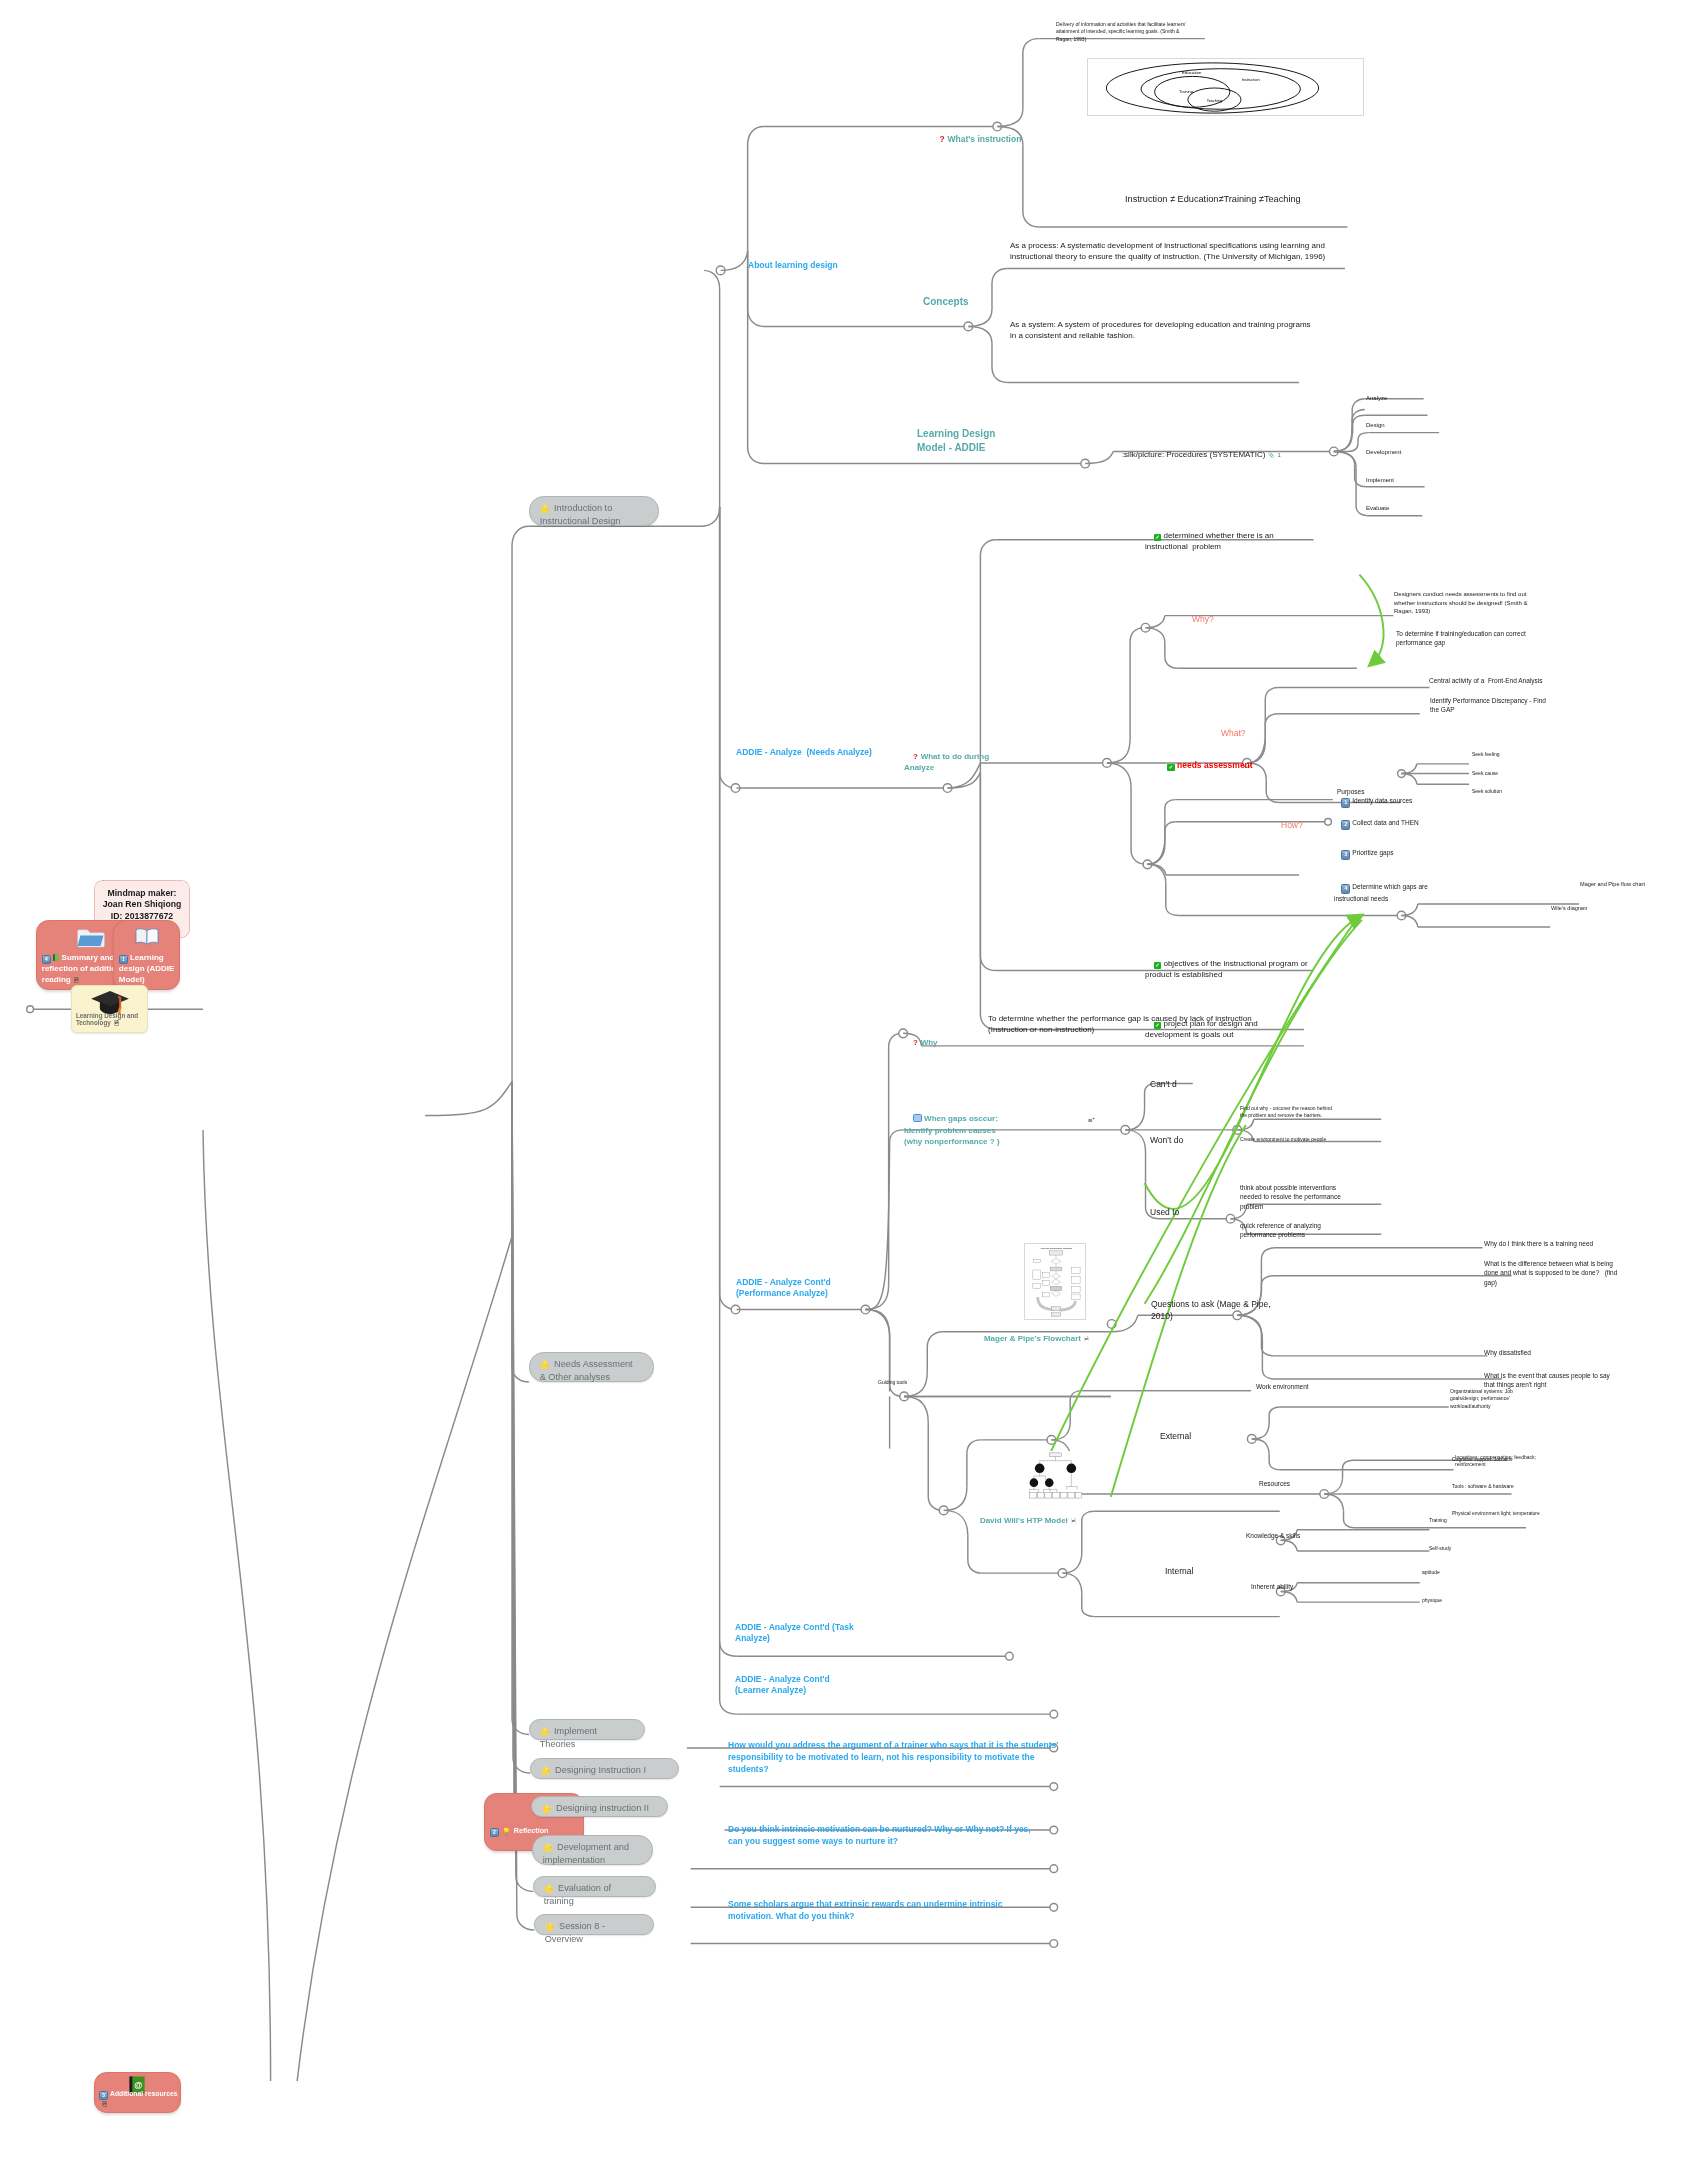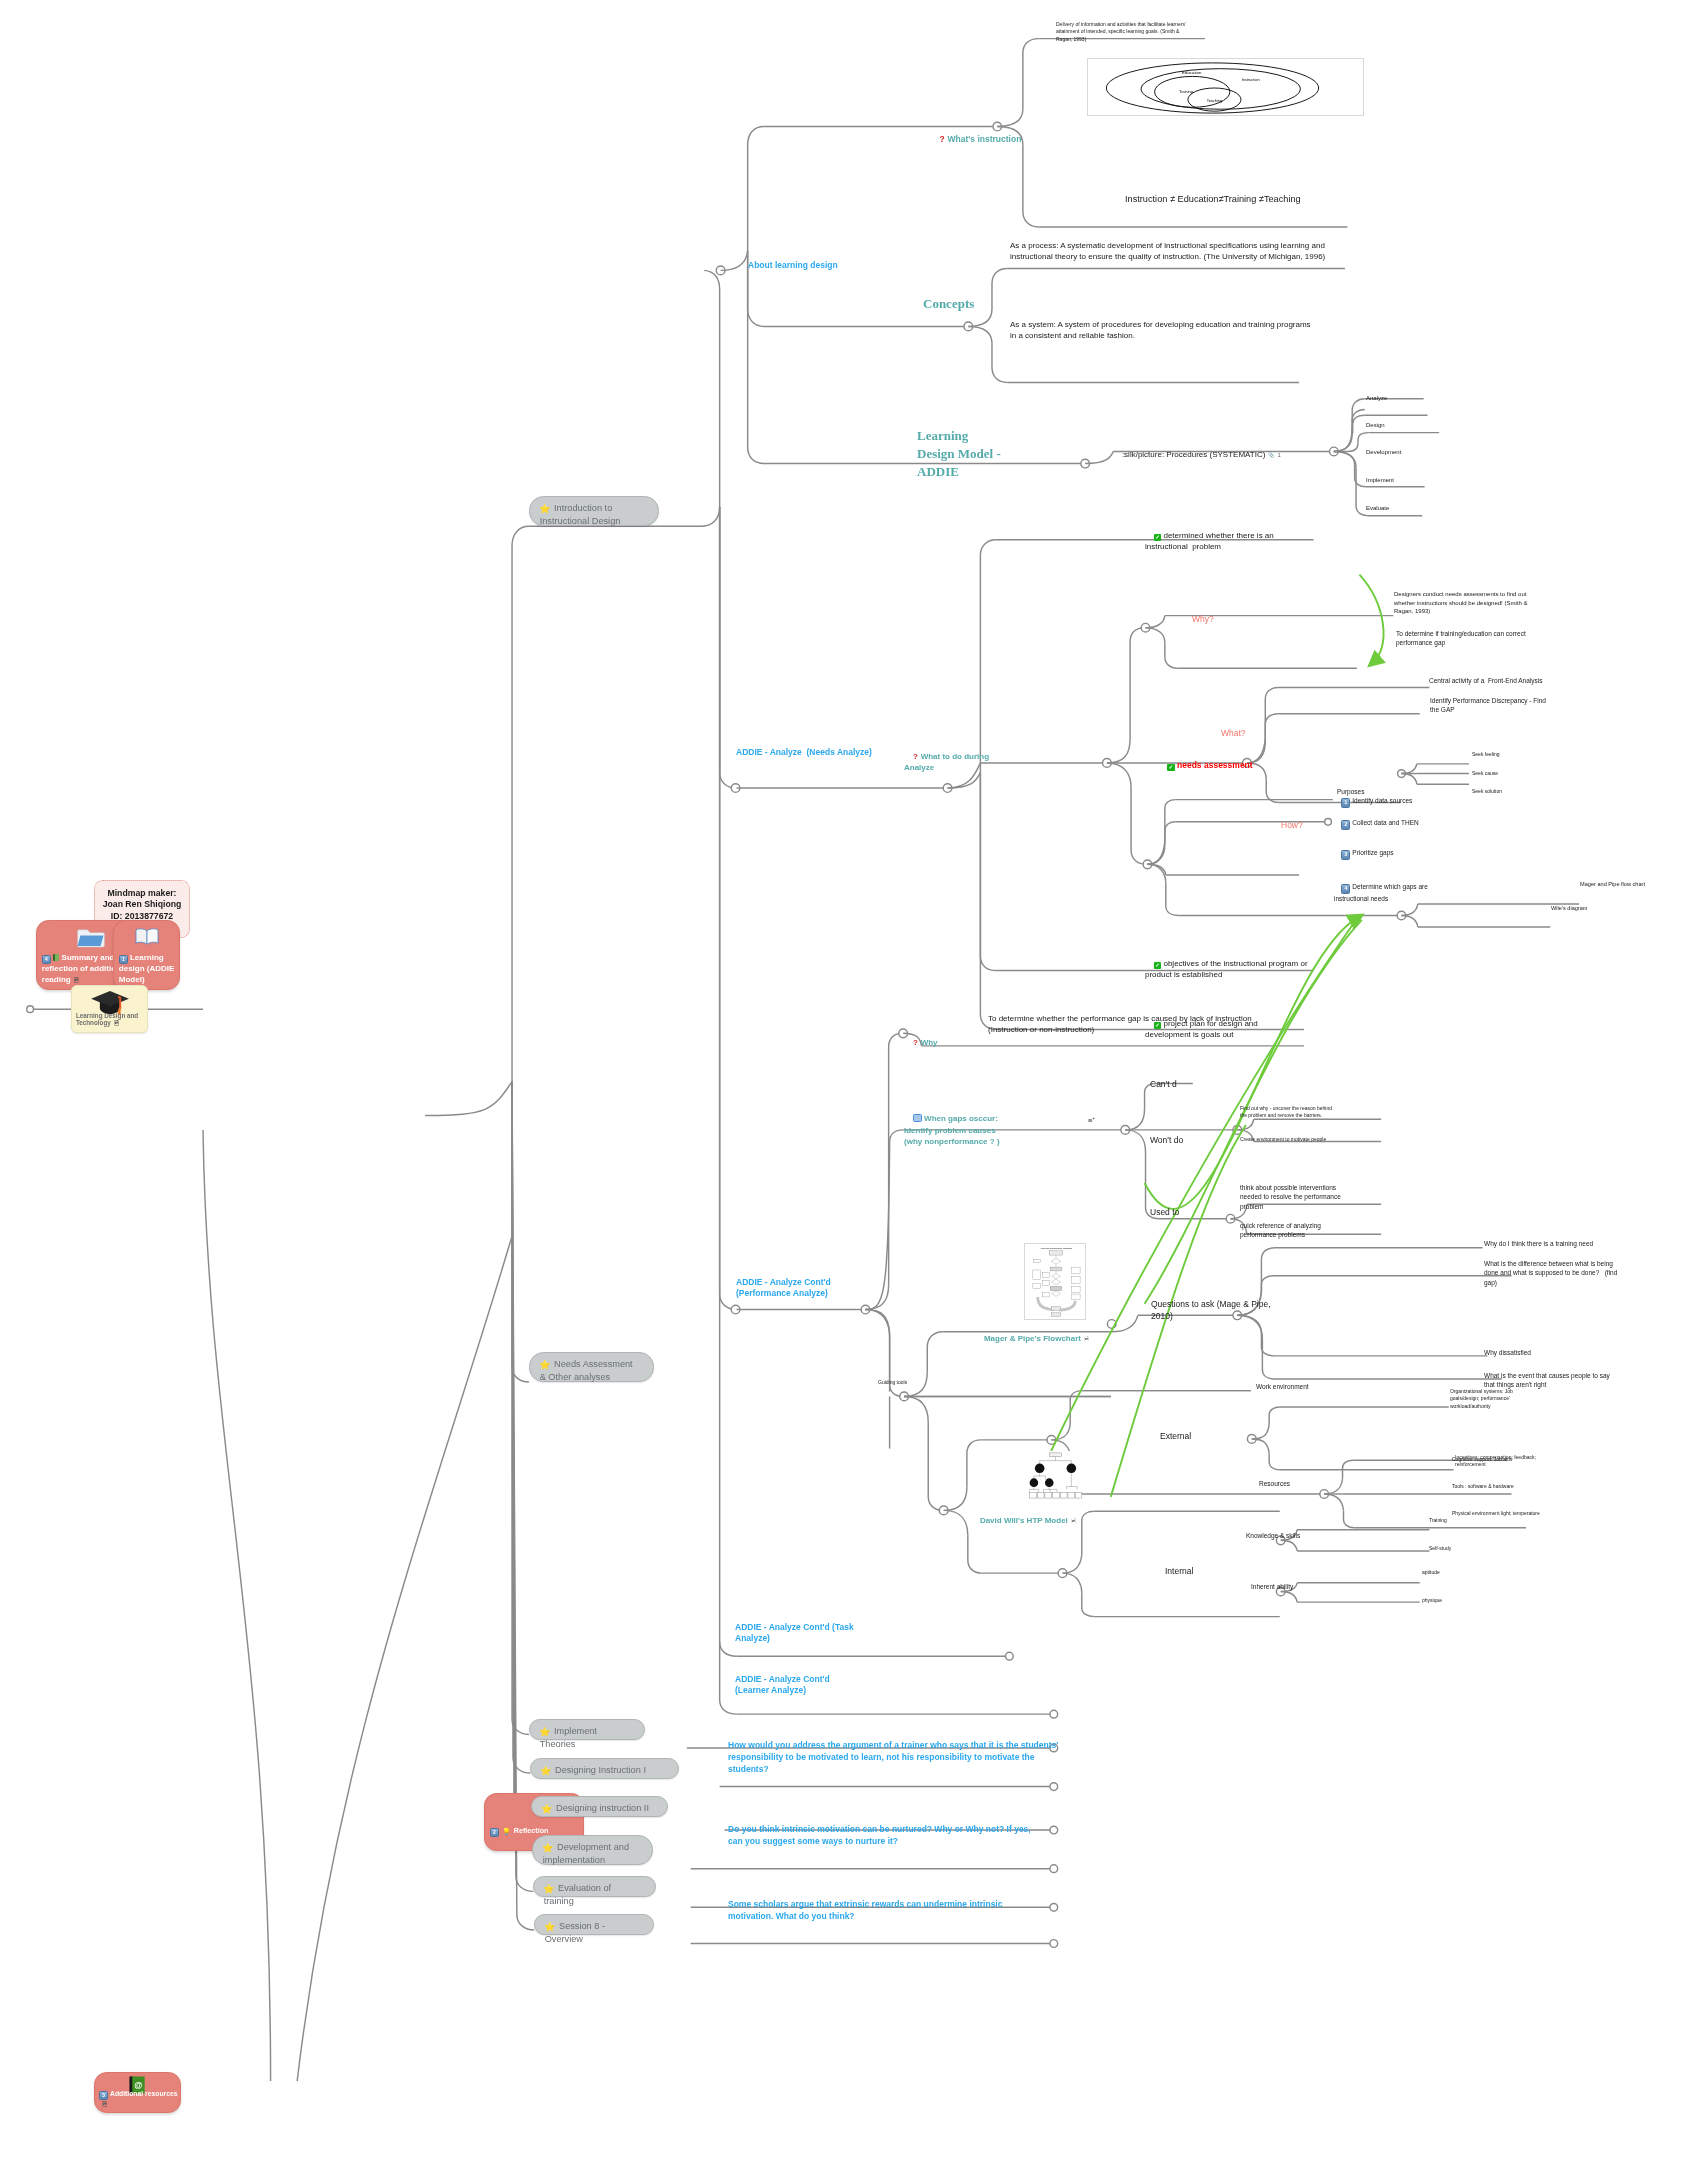--- a/index.html
+++ b/index.html
@@ -29,21 +29,21 @@
   
   .t-black{color:#1a1a1a;}
   .t-teal{color:#55aaaa;font-weight:bold;}
   .t-blue{color:#2ba8ee;font-weight:bold;}
   .t-red{color:#f4766b;}
   .t-redb{color:#ff0000;font-weight:bold;}
 
   .fs10{font-size:5px;}
   .fs12{font-size:6px;}
   .fs13{font-size:6.5px;}
-  .fs15{font-size:13px;font-family:Liberation Serif, serif;}
+  .fs15{font-size:10px;}
   .fs16{font-size:8px;}
   .fs17{font-size:8.5px;}
   .fs19{font-size:9.2px;}
 
   
   .chip{
     position:absolute;
     background:#c9cdcd;
     border:1.4px solid #b0b4b4;
     border-radius:14.5px;

